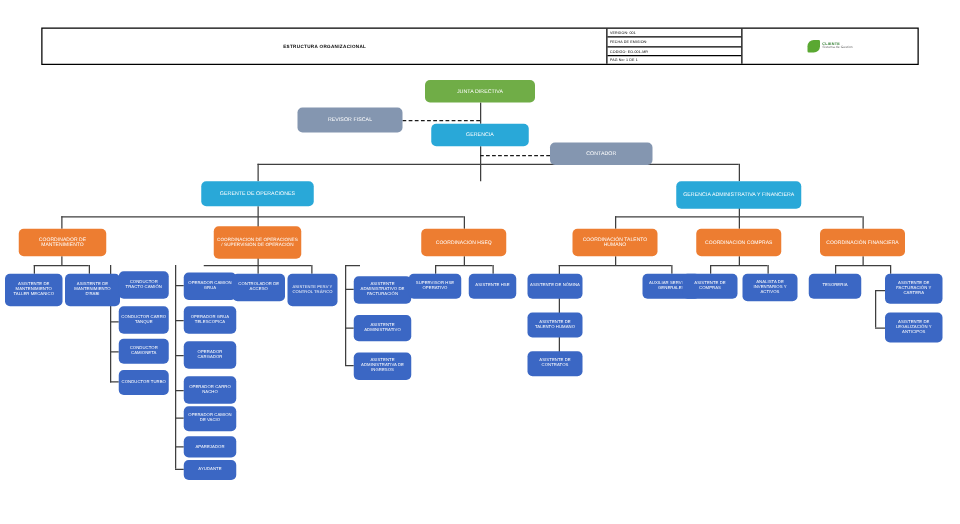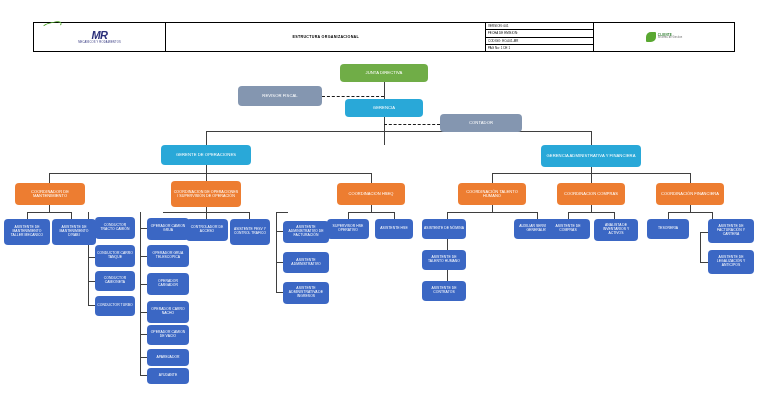--- a/index.html
+++ b/index.html
@@ -84,27 +84,20 @@
     border-top: 1px dashed #1a1a1a;
   }
 </style>
 </head>
 <body>
 
 <div id="page">
 
   <div id="header">
 
-    <div class="hdr-cell" id="hdr-logo">
-      <div class="logo-mr">
-        <div class="mr-top">MR</div>
-        <div class="mr-swoosh"></div>
-        <div class="mr-sub">MECANICOS Y RODAMIENTOS</div>
-      </div>
-    </div>
 
     <div class="hdr-cell" id="hdr-title">
       <span>ESTRUCTURA ORGANIZACIONAL</span>
     </div>
 
     <div class="hdr-cell" id="hdr-meta">
       <div class="mrow">
           <span>VERSION: 001</span>
         </div>
       <div class="mrow">

